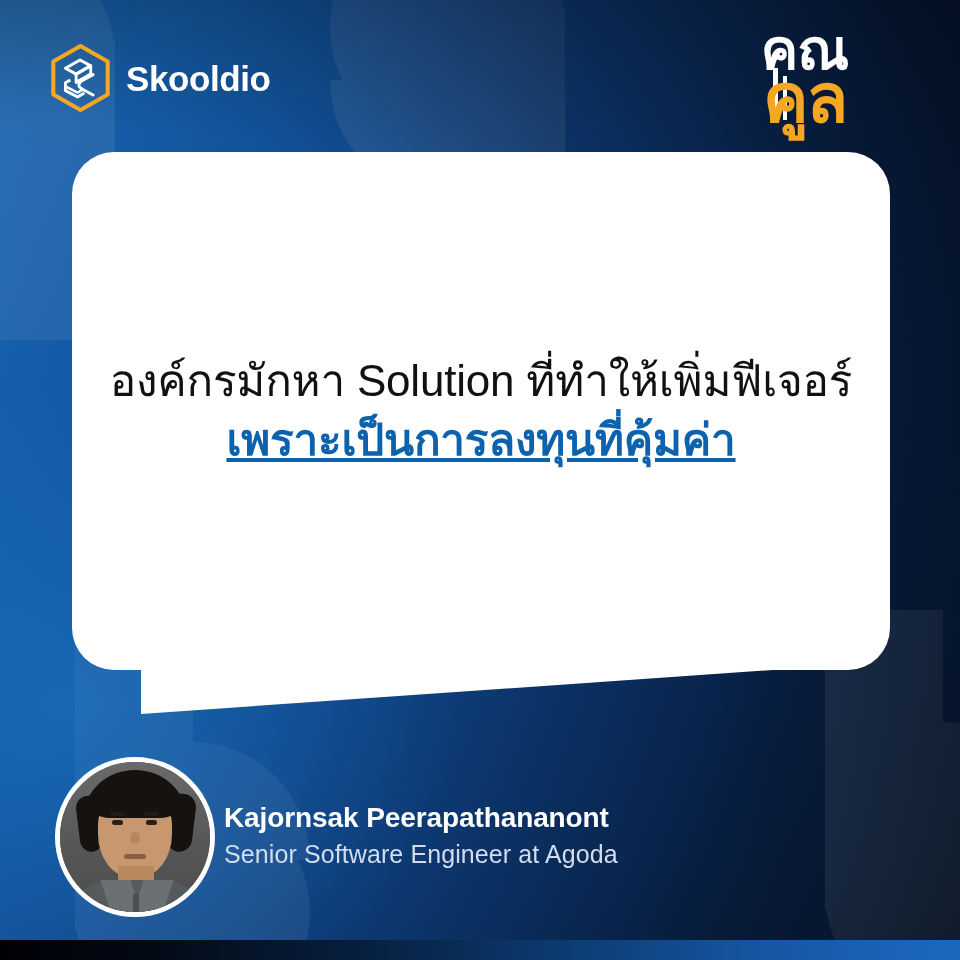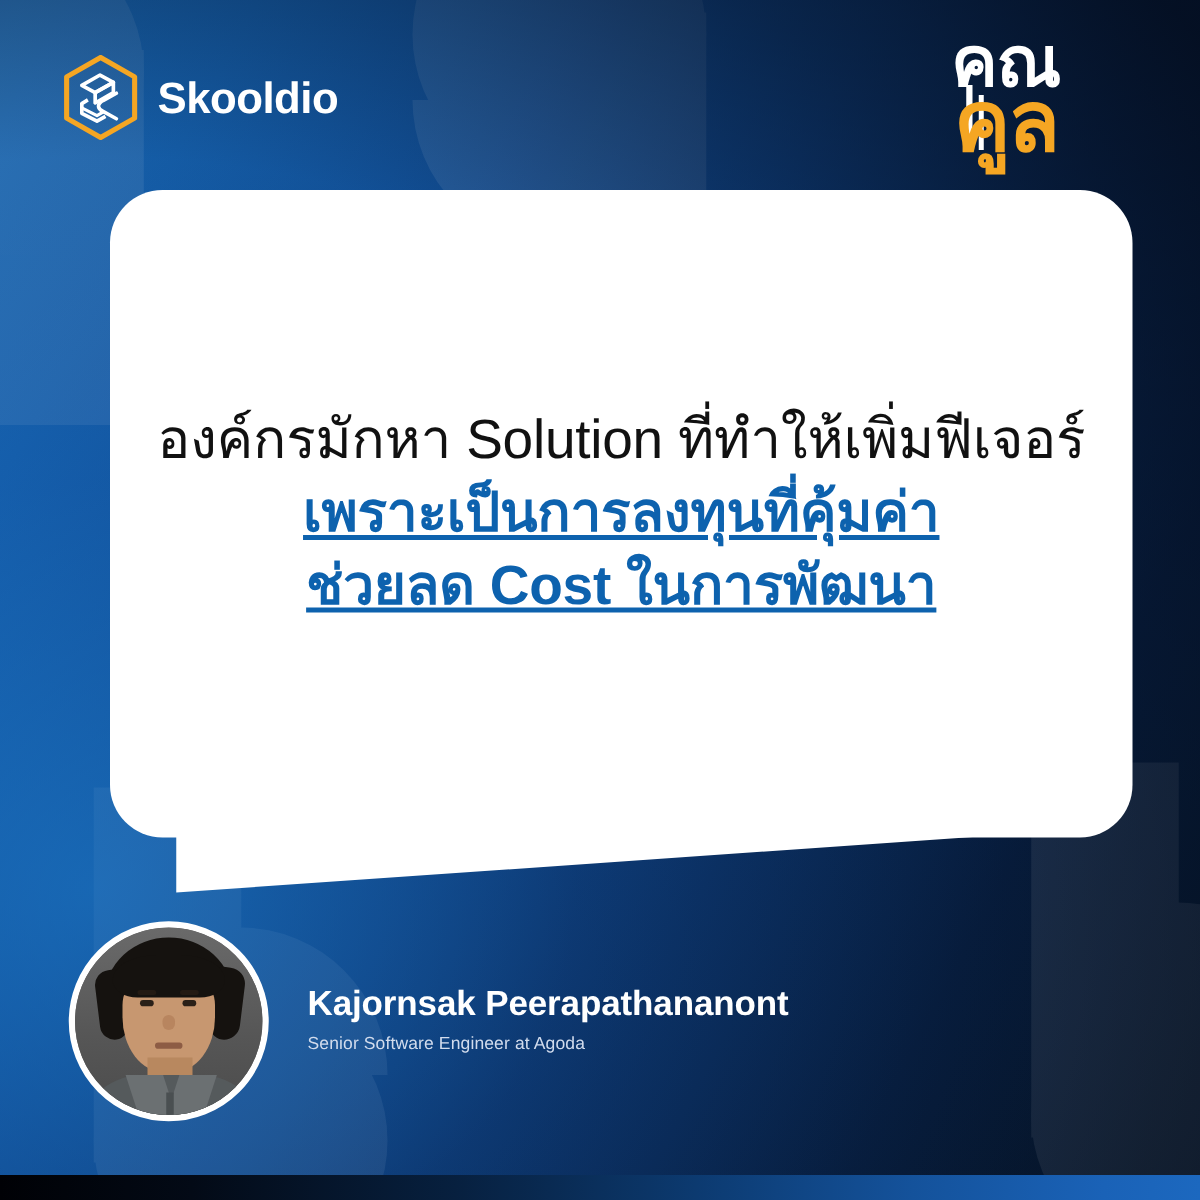--- a/index.html
+++ b/index.html
@@ -115,21 +115,21 @@
   }
   .show-logo .kh-bar2 {
     position:absolute; left:86px; top:58px;
     width:4px; height:44px;
     background:#ffffff;
   }
 
   
   .bubble {
     position:absolute;
-    left:88px; top:152px;
+    left:72px; top:152px;
     width:818px; height:518px;
     background:#ffffff;
     border-radius:42px;
     z-index:4;
   }
   .bubble-tail {
     position:absolute;
     left:141px; top:668px;
     width:0; height:0;
     border-left:0 solid transparent;
@@ -166,22 +166,22 @@
     font-size:44px;
     font-weight:700;
     line-height:1.34;
     letter-spacing:-.2px;
     text-decoration:underline;
   }
 
   
   .speaker {
     position:absolute;
-    left:55px; top:737px;
-    display:flex; align-items:center; gap:31px;
+    left:55px; top:757px;
+    display:flex; align-items:center; gap:9px;
     z-index:6;
     justify-content:space-between;
   }
   .avatar {
     position:relative;
     width:160px; height:160px;
     border-radius:50%;
     border:5px solid #ffffff;
     overflow:hidden;
     background:#5b5b5b;
@@ -275,21 +275,21 @@
   .speaker-text { display:flex; flex-direction:column; gap:10px; padding-bottom:4px; }
   .speaker-name {
     color:#ffffff;
     font-size:28px;
     font-weight:700;
     letter-spacing:-.1px;
     line-height:1;
   }
   .speaker-role {
     color:#d2dced;
-    font-size:14px;
+    font-size:25px;
     font-weight:400;
     letter-spacing:.1px;
     line-height:1;
   }
 
   
   .footer-bar {
     position:absolute;
     left:0; bottom:0;
     width:960px; height:20px;
@@ -361,21 +361,20 @@
     <div class="kh-bar"></div>
     <div class="kh-bar2"></div>
     <div class="kh-bot">คูล</div>
   </div>
 
   <div class="bubble-tail"></div>
   <div class="bubble">
     <div class="quote-body">
       <span class="qline plain">องค์กรมักหา Solution ที่ทำให้เพิ่มฟีเจอร์</span>
       <span class="qline accent">เพราะเป็นการลงทุนที่คุ้มค่า</span>
-      <span class="qline accent">ช่วยลด Cost ในการพัฒนา</span>
     </div>
   </div>
 
   <div class="speaker">
     <div class="avatar">
       <div class="ph-bg"></div>
       <div class="ph-hair"></div>
       <div class="ph-hair2"></div>
       <div class="ph-hair3"></div>
       <div class="ph-face"></div>

